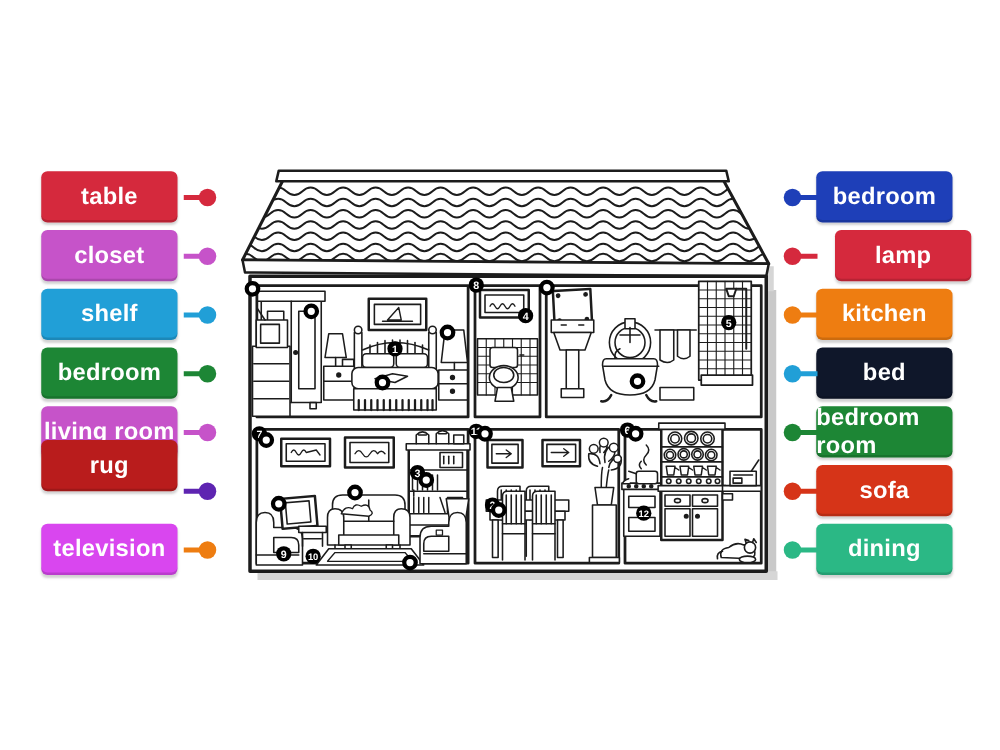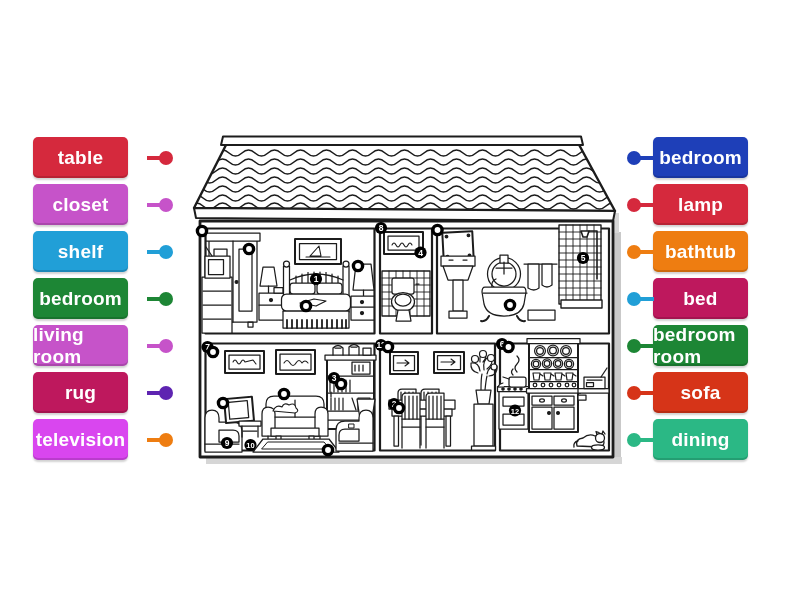--- a/index.html
+++ b/index.html
@@ -1,17 +1,17 @@
 <!DOCTYPE html>
 <html><head>
 <meta charset="utf-8">
 <style>
 html,body{margin:0;padding:0;background:#fff;width:800px;height:600px;overflow:hidden}
 body{font-family:"Liberation Sans",sans-serif;position:relative}
-.btn{position:absolute;width:95px;height:41px;border-radius:5px;color:#fff;
+.btn{position:absolute;width:109px;height:41px;border-radius:5px;color:#fff;
  font-weight:bold;font-size:19px;display:flex;align-items:center;justify-content:center;
  box-shadow:0 2px 2px rgba(0,0,0,.18), inset 0 -2px 0 rgba(0,0,0,.14);letter-spacing:.2px}
 .stub{position:absolute;height:4px;width:14px}
 .knob{position:absolute;width:14px;height:14px;border-radius:50%}
 </style>
 </head>
 <body>
 
 <div class="btn" style="left:33px;top:137px;background:#d5293d">table</div>
 <div class="stub" style="left:147px;top:155.5px;background:#d5293d"></div>
@@ -26,41 +26,41 @@
 <div class="knob" style="left:159px;top:244.5px;background:#219fd7"></div>
 
 <div class="btn" style="left:33px;top:278px;background:#1d8635">bedroom</div>
 <div class="stub" style="left:147px;top:296.5px;background:#1d8635"></div>
 <div class="knob" style="left:159px;top:291.5px;background:#1d8635"></div>
 
 <div class="btn" style="left:33px;top:325px;background:#c653c9">living room</div>
 <div class="stub" style="left:147px;top:343.5px;background:#c653c9"></div>
 <div class="knob" style="left:159px;top:338.5px;background:#c653c9"></div>
 
-<div class="btn" style="left:33px;top:372px;background:#be185d">rug</div>
+<div class="btn" style="left:33px;top:352px;background:#b91c1c">rug</div>
 <div class="stub" style="left:147px;top:390.5px;background:#5e24b1"></div>
 <div class="knob" style="left:159px;top:385.5px;background:#5e24b1"></div>
 
 <div class="btn" style="left:33px;top:419px;background:#d946ef">television</div>
 <div class="stub" style="left:147px;top:437.5px;background:#ee7d11"></div>
 <div class="knob" style="left:159px;top:432.5px;background:#ee7d11"></div>
 
 <div class="btn" style="left:653px;top:137px;background:#1e3fb8">bedroom</div>
 <div class="stub" style="left:640px;top:155.5px;background:#1e3fb8"></div>
 <div class="knob" style="left:627px;top:150.5px;background:#1e3fb8"></div>
 
-<div class="btn" style="left:653px;top:184px;background:#d5293d">lamp</div>
+<div class="btn" style="left:668px;top:184px;background:#d5293d">lamp</div>
 <div class="stub" style="left:640px;top:202.5px;background:#d5293d"></div>
 <div class="knob" style="left:627px;top:197.5px;background:#d5293d"></div>
 
-<div class="btn" style="left:653px;top:231px;background:#ee7d11">bathtub</div>
+<div class="btn" style="left:653px;top:231px;background:#ee7d11">kitchen</div>
 <div class="stub" style="left:640px;top:249.5px;background:#ee7d11"></div>
 <div class="knob" style="left:627px;top:244.5px;background:#ee7d11"></div>
 
-<div class="btn" style="left:653px;top:278px;background:#be185d">bed</div>
+<div class="btn" style="left:653px;top:278px;background:#0f172a">bed</div>
 <div class="stub" style="left:640px;top:296.5px;background:#219fd7"></div>
 <div class="knob" style="left:627px;top:291.5px;background:#219fd7"></div>
 
 <div class="btn" style="left:653px;top:325px;background:#1d8635">bedroom room</div>
 <div class="stub" style="left:640px;top:343.5px;background:#1d8635"></div>
 <div class="knob" style="left:627px;top:338.5px;background:#1d8635"></div>
 
 <div class="btn" style="left:653px;top:372px;background:#d63418">sofa</div>
 <div class="stub" style="left:640px;top:390.5px;background:#d63418"></div>
 <div class="knob" style="left:627px;top:385.5px;background:#d63418"></div>

